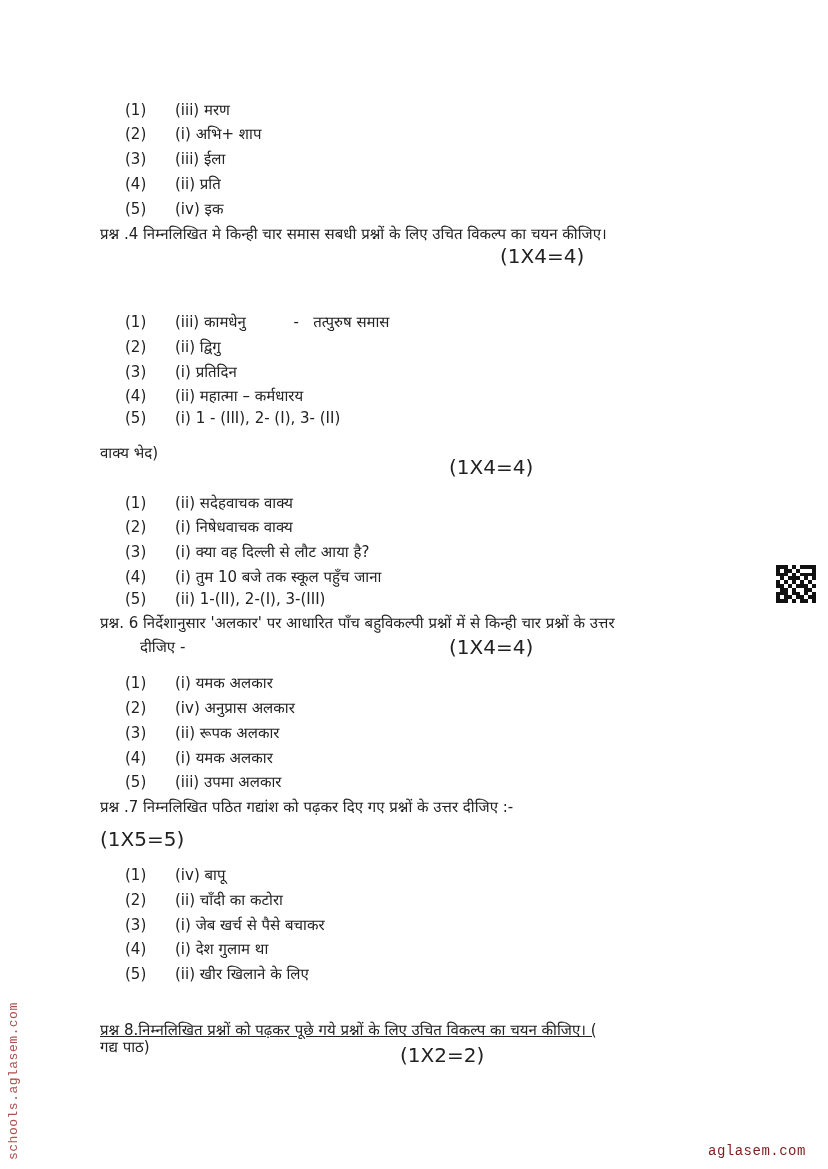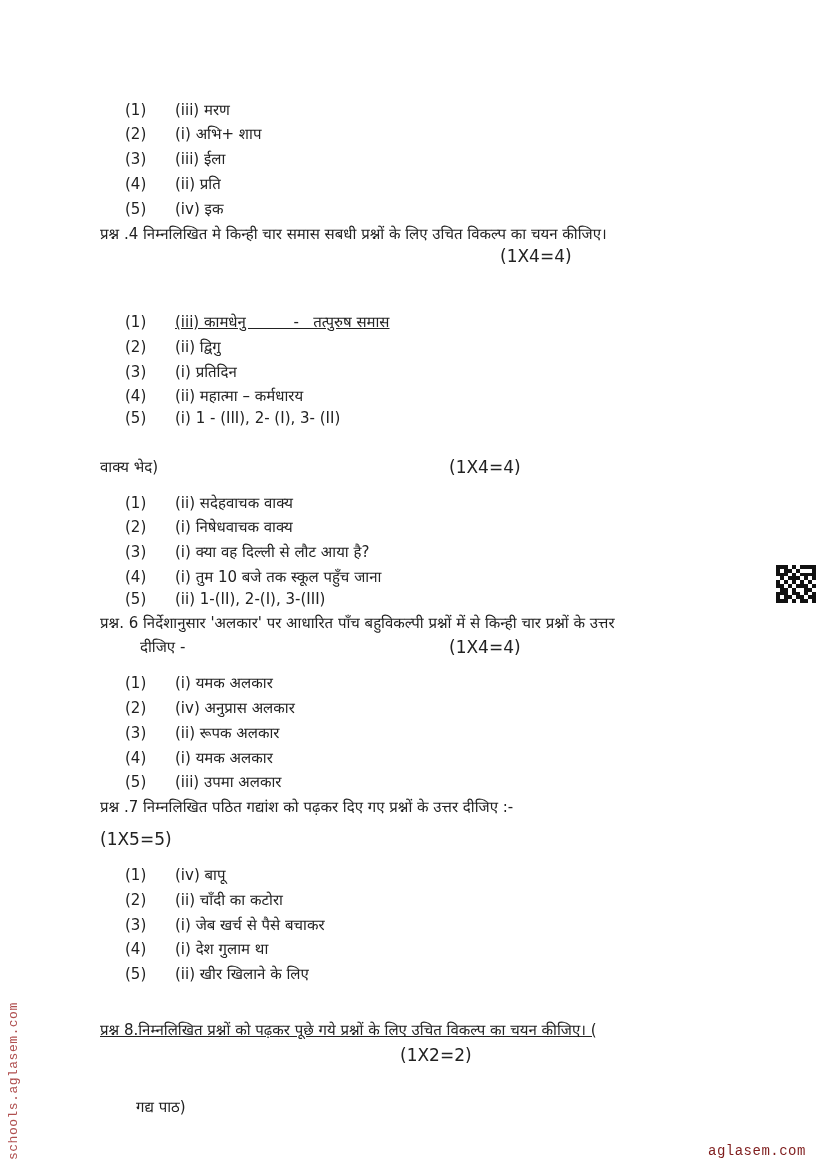--- a/index.html
+++ b/index.html
@@ -6,21 +6,21 @@
     body {
       width: 828px; height: 1169px; position: relative; overflow: hidden;
       font-family: "DejaVu Sans", "Liberation Sans", sans-serif;
       color: #222;
     }
     .page { position: absolute; left: 0; top: 0; width: 828px; height: 1169px; }
     .row { position: absolute; font-size: 15px; line-height: 20px; white-space: nowrap; }
     .num { position: absolute; left: 125px; }
     .ans { position: absolute; left: 175px; }
     .q { position: absolute; left: 100px; font-size: 15px; line-height: 22px; white-space: nowrap; }
-    .marks { position: absolute; font-size: 17px; line-height: 22px; }
+    .marks { position: absolute; font-size: 20px; line-height: 22px; }
     .qr {
       position: absolute; left: 776px; top: 565px; width: 40px; height: 38px;
       display: grid; grid-template-columns: repeat(10, 4px); grid-template-rows: repeat(10, 3.8px);
     }
     .qr span { background: #111; }
     .qr span.w { background: #fff; }
     .wm-left {
       position: absolute; left: 6px; top: 1160px;
       transform-origin: left top; transform: rotate(-90deg);
       font-family: "Liberation Mono", "DejaVu Sans Mono", monospace;
@@ -56,40 +56,40 @@
   <div class="row" style="top:199px;">
       <span class="num">(5)</span>
       <span class="ans">(iv) इक</span>
     </div>
 
   <div class="q" style="top:223px;">प्रश्न .4  निम्नलिखित मे किन्ही चार समास सबधी प्रश्नों के लिए उचित विकल्प का चयन कीजिए।</div>
   <div class="marks" style="top:245px; left:500px;">(1X4=4)</div>
 
   <div class="row" style="top:312px;">
       <span class="num">(1)</span>
-      <span class="ans" style="white-space:pre;text-decoration:underline;">(iii) कामधेनु          -   तत्पुरुष समास</span>
+      <span class="ans" style="white-space:pre;">(iii) कामधेनु          -   तत्पुरुष समास</span>
     </div>
   <div class="row" style="top:337px;">
       <span class="num">(2)</span>
       <span class="ans">(ii) द्विगु</span>
     </div>
   <div class="row" style="top:362px;">
       <span class="num">(3)</span>
       <span class="ans">(i) प्रतिदिन</span>
     </div>
   <div class="row" style="top:386px;">
       <span class="num">(4)</span>
       <span class="ans">(ii) महात्मा – कर्मधारय</span>
     </div>
   <div class="row" style="top:408px;">
       <span class="num">(5)</span>
       <span class="ans">(i) 1 - (III), 2- (I), 3- (II)</span>
     </div>
 
-  <div class="q" style="top:456px;">वाक्य भेद)</div>
+  <div class="q" style="top:442px;">वाक्य भेद)</div>
   <div class="marks" style="top:456px; left:449px;">(1X4=4)</div>
 
   <div class="row" style="top:493px;">
       <span class="num">(1)</span>
       <span class="ans">(ii) सदेहवाचक वाक्य</span>
     </div>
   <div class="row" style="top:517px;">
       <span class="num">(2)</span>
       <span class="ans">(i) निषेधवाचक वाक्य</span>
     </div>
@@ -149,21 +149,21 @@
   <div class="row" style="top:939px;">
       <span class="num">(4)</span>
       <span class="ans">(i) देश गुलाम था</span>
     </div>
   <div class="row" style="top:964px;">
       <span class="num">(5)</span>
       <span class="ans">(ii) खीर खिलाने के लिए</span>
     </div>
 
   <div class="q" style="top:1019px;text-decoration:underline;">प्रश्न 8.निम्नलिखित प्रश्नों को पढ़कर पूछे गये प्रश्नों के लिए उचित विकल्प का चयन कीजिए। (</div>
-  <div class="q" style="top:1096px;margin-left:36px;">गद्य पाठ)</div>
+  <div class="q" style="top:1036px;">गद्य पाठ)</div>
   <div class="marks" style="top:1044px; left:400px;">(1X2=2)</div>
 
   <div class="qr">
     <span></span>
       <span></span>
       <span></span>
       <span class="w"></span>
       <span></span>
       <span class="w"></span>
       <span></span>

